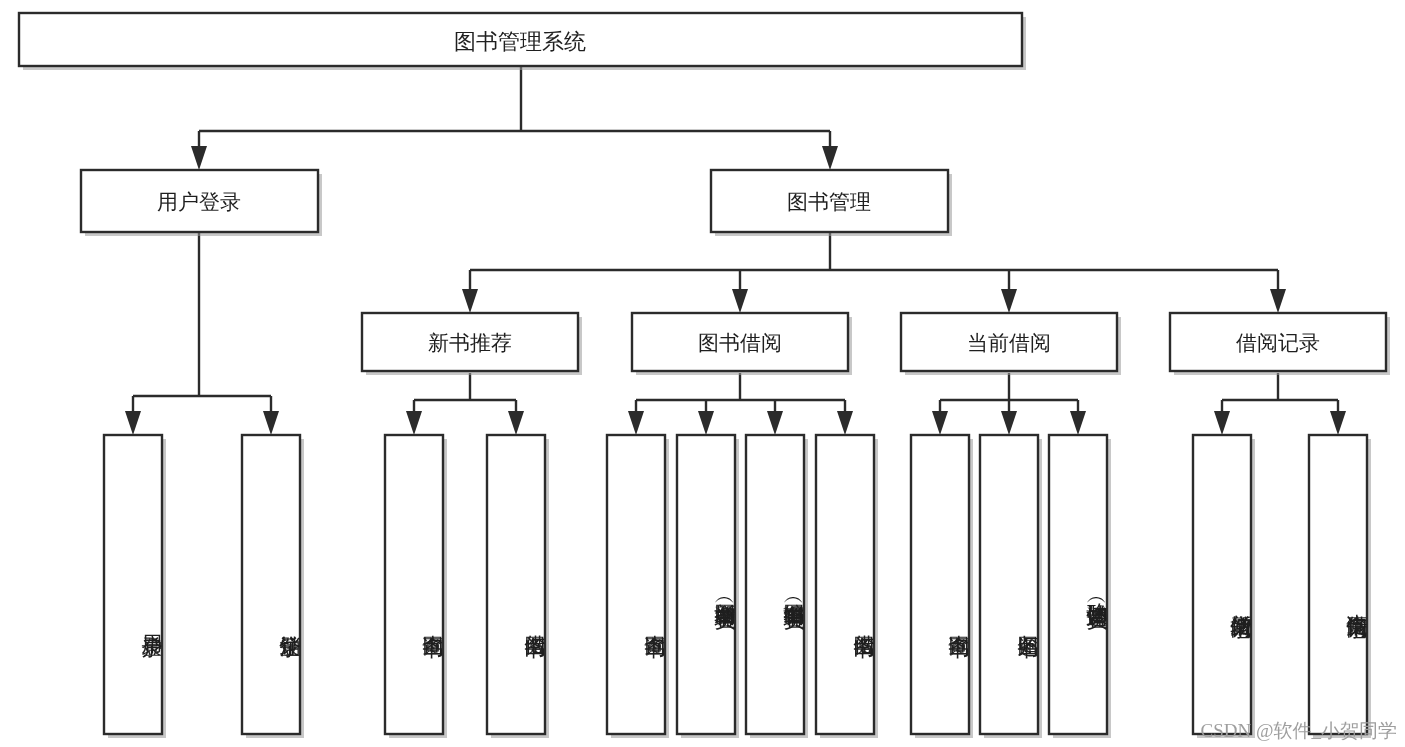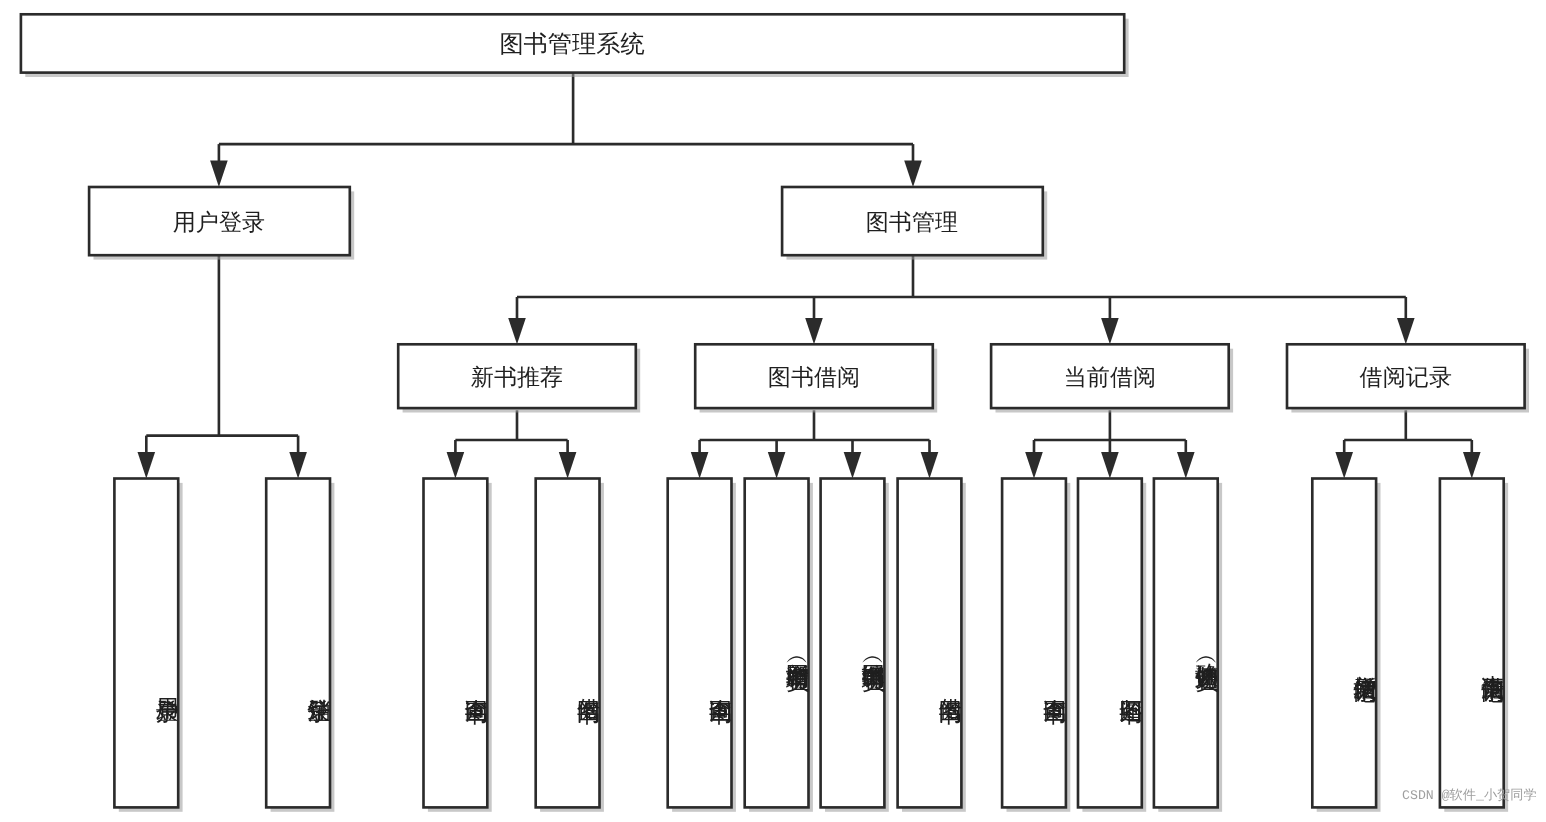--- a/index.html
+++ b/index.html
@@ -71,23 +71,23 @@
     letter-spacing: 1px;
     white-space: nowrap;
     display: flex;
     align-items: flex-start;
     justify-content: center;
     pointer-events: none;
   }
   .watermark {
     position: absolute;
     right: 8px;
-    bottom: 16px;
-    font-family: Liberation Mono, monospace;
-    font-size: 12px;
+    bottom: 3px;
+    font-family: Liberation Serif, serif;
+    font-size: 19px;
     color: #9e9e9e;
     white-space: nowrap;
   }
 </style>
 </head>
 <body>
 
 <div id="diagram-root">
 
   <svg class="flow" viewBox="0 0 1405 747" xmlns="http://www.w3.org/2000/svg">

